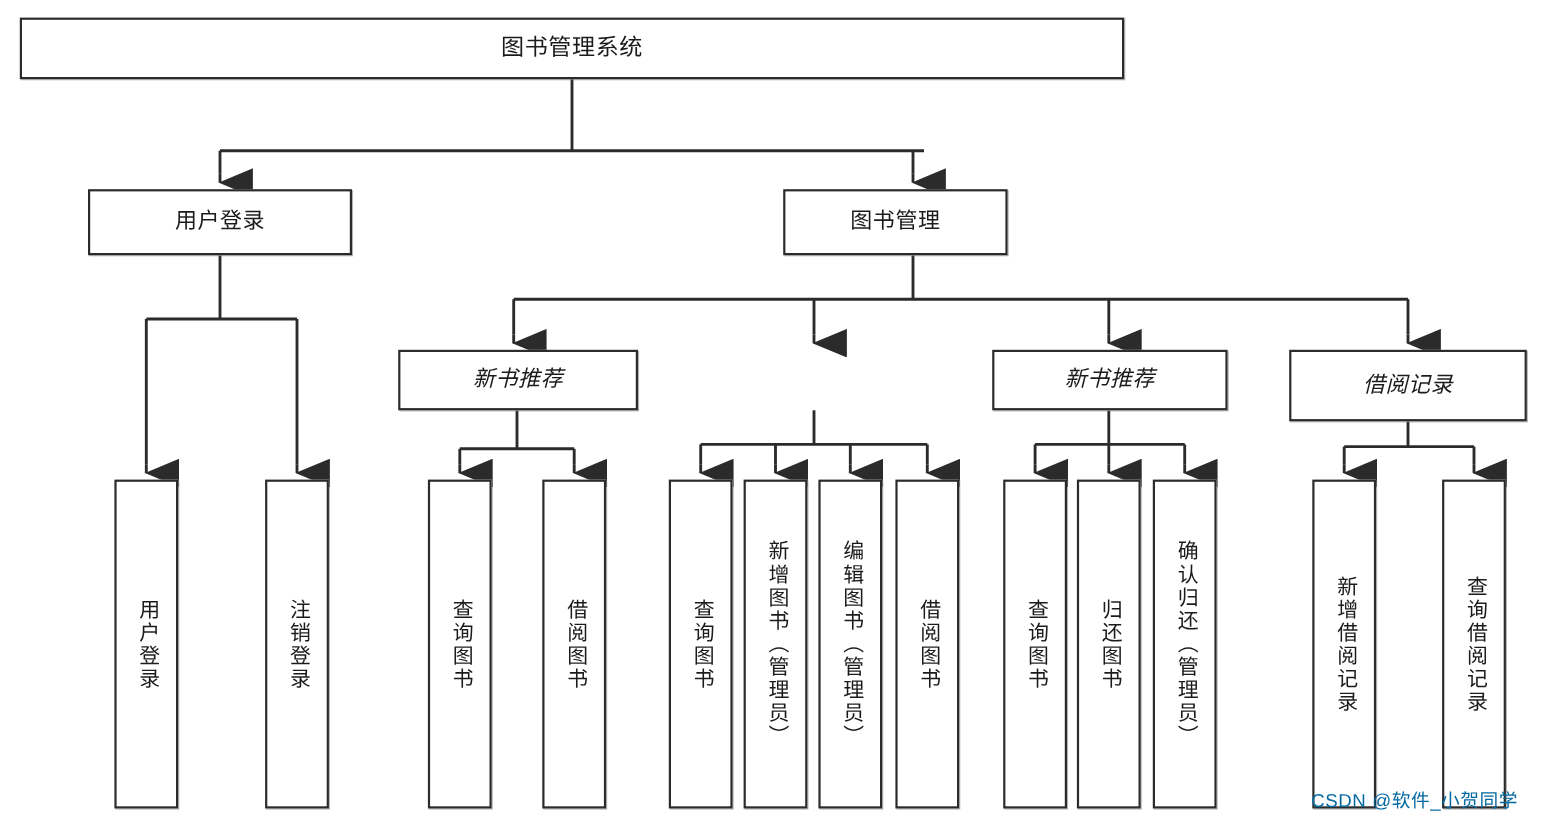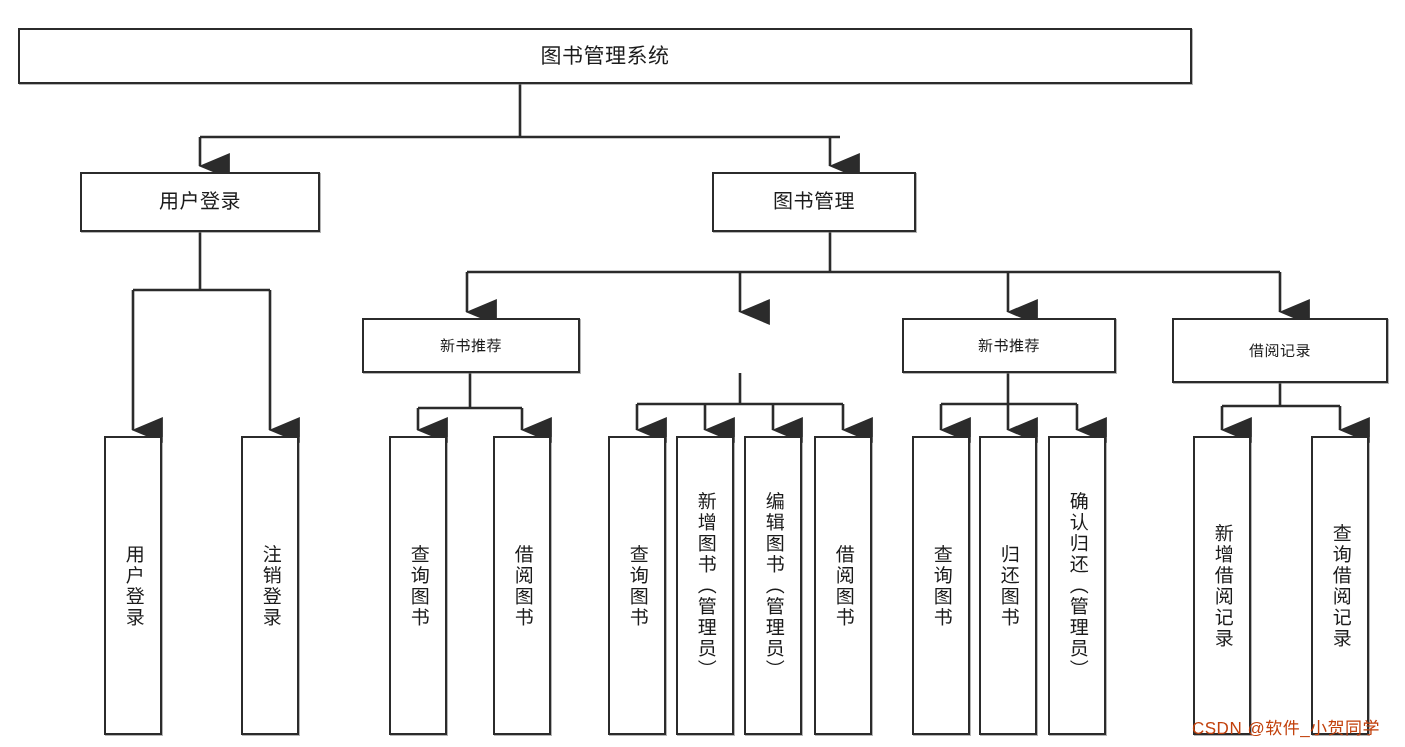--- a/index.html
+++ b/index.html
@@ -38,39 +38,39 @@
   }
   .node-label {
     color: #1b1b1b;
     text-align: center;
     line-height: 1.18;
     letter-spacing: 0.5px;
     white-space: pre-line;
   }
   .node-root .node-label { font-size: 21px; }
   .node-l1 .node-label   { font-size: 20px; }
-  .node-l2 .node-label   { font-size: 15px; }
+  .node-l2 .node-label   { font-size: 20px; font-style: italic; }
 
   .node-leaf {
     align-items: center;
     justify-content: center;
     padding: 6px 2px;
   }
   .node-leaf .node-label {
     font-size: 19px;
     writing-mode: vertical-rl;
     text-orientation: upright;
     line-height: 1.12;
     letter-spacing: 2px;
     white-space: nowrap;
     max-height: 100%;
   }
   .watermark {
     position: absolute;
-    color: #c2410c;
+    color: #0369a1;
     font-size: 17px;
     letter-spacing: 0.5px;
     white-space: nowrap;
     user-select: none;
     text-align: right;
   }
 </style>
 </head>
 <body>
 
@@ -140,21 +140,21 @@
       <path d="M 773 422 L 773 430"></path>
       <path d="M 843 422 L 843 430"></path>
       <path d="M 941 422 L 941 430"></path>
       <path d="M 1008 422 L 1008 430"></path>
       <path d="M 1077 422 L 1077 430"></path>
       <path d="M 1222 422 L 1222 430"></path>
       <path d="M 1340 422 L 1340 430"></path>
     </g>
   </svg>
 
-  <div class="node node-root" style="left:18px; top:28px; width:1174px; height:56px;">
+  <div class="node node-root" style="left:18px; top:16px; width:1004px; height:56px;">
     <span class="node-label">图书管理系统</span>
   </div>
 
   <div class="node node-l1" style="left:80px; top:172px; width:240px; height:60px;">
     <span class="node-label">用户登录</span>
   </div>
   <div class="node node-l1" style="left:712px; top:172px; width:204px; height:60px;">
     <span class="node-label">图书管理</span>
   </div>
 

